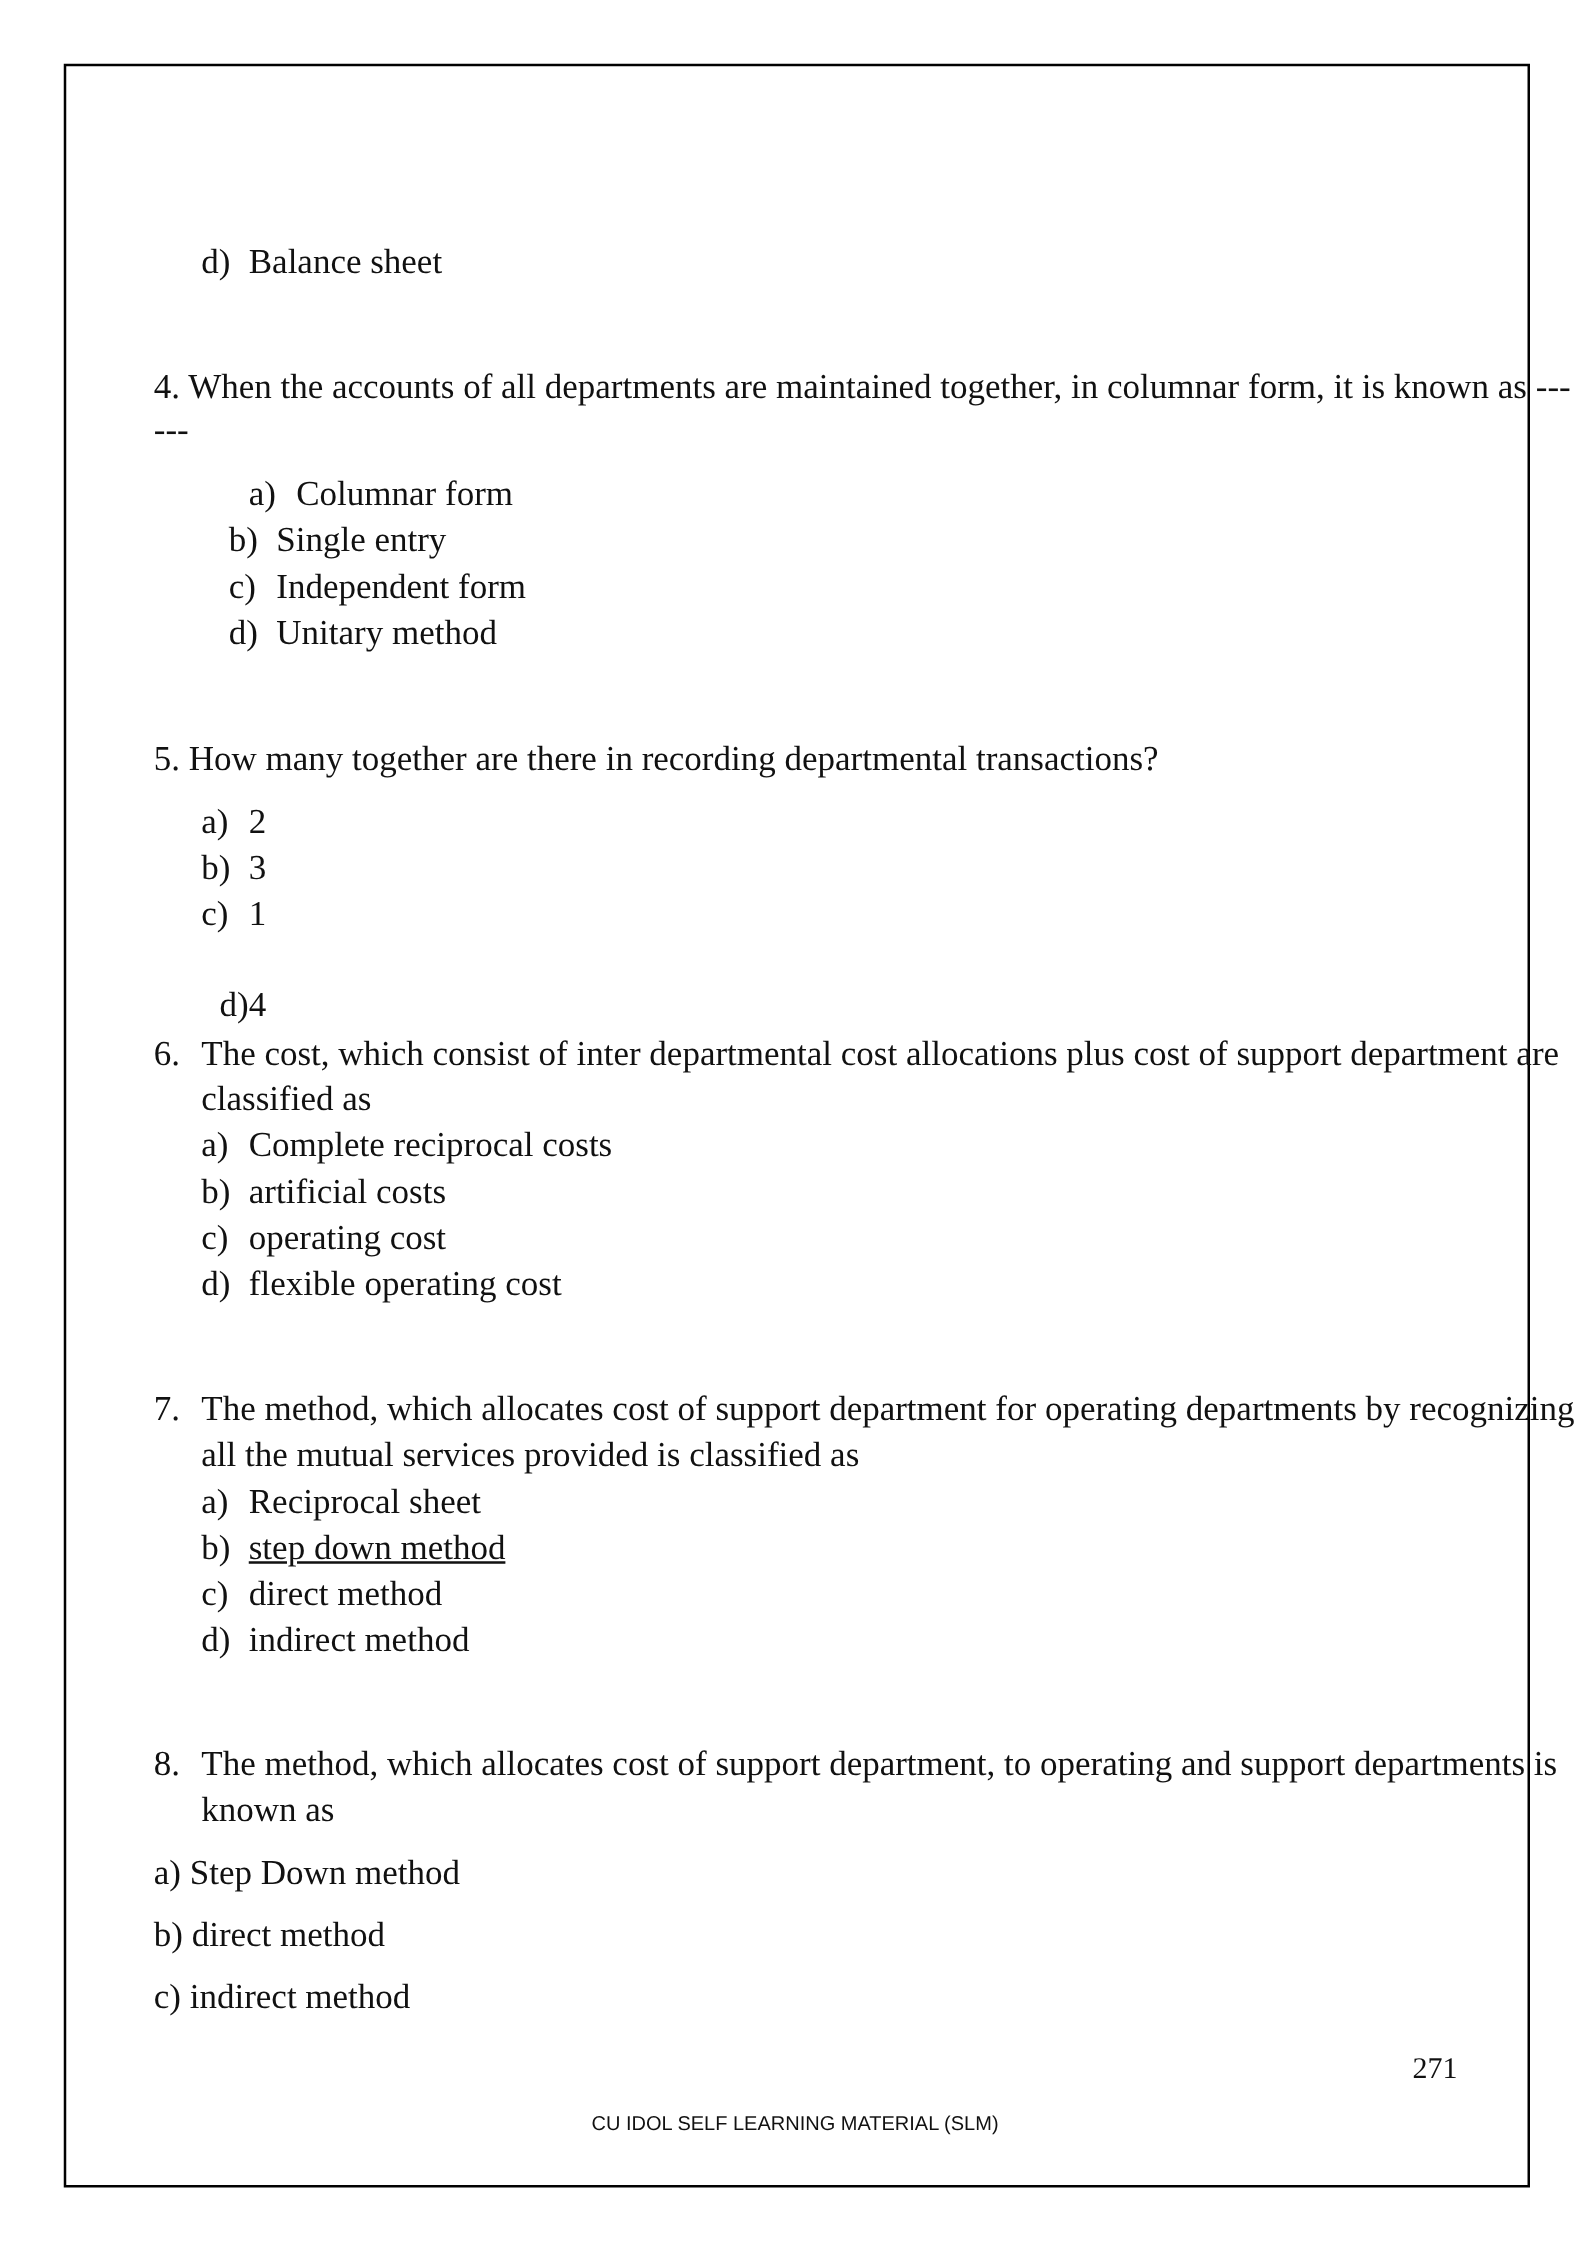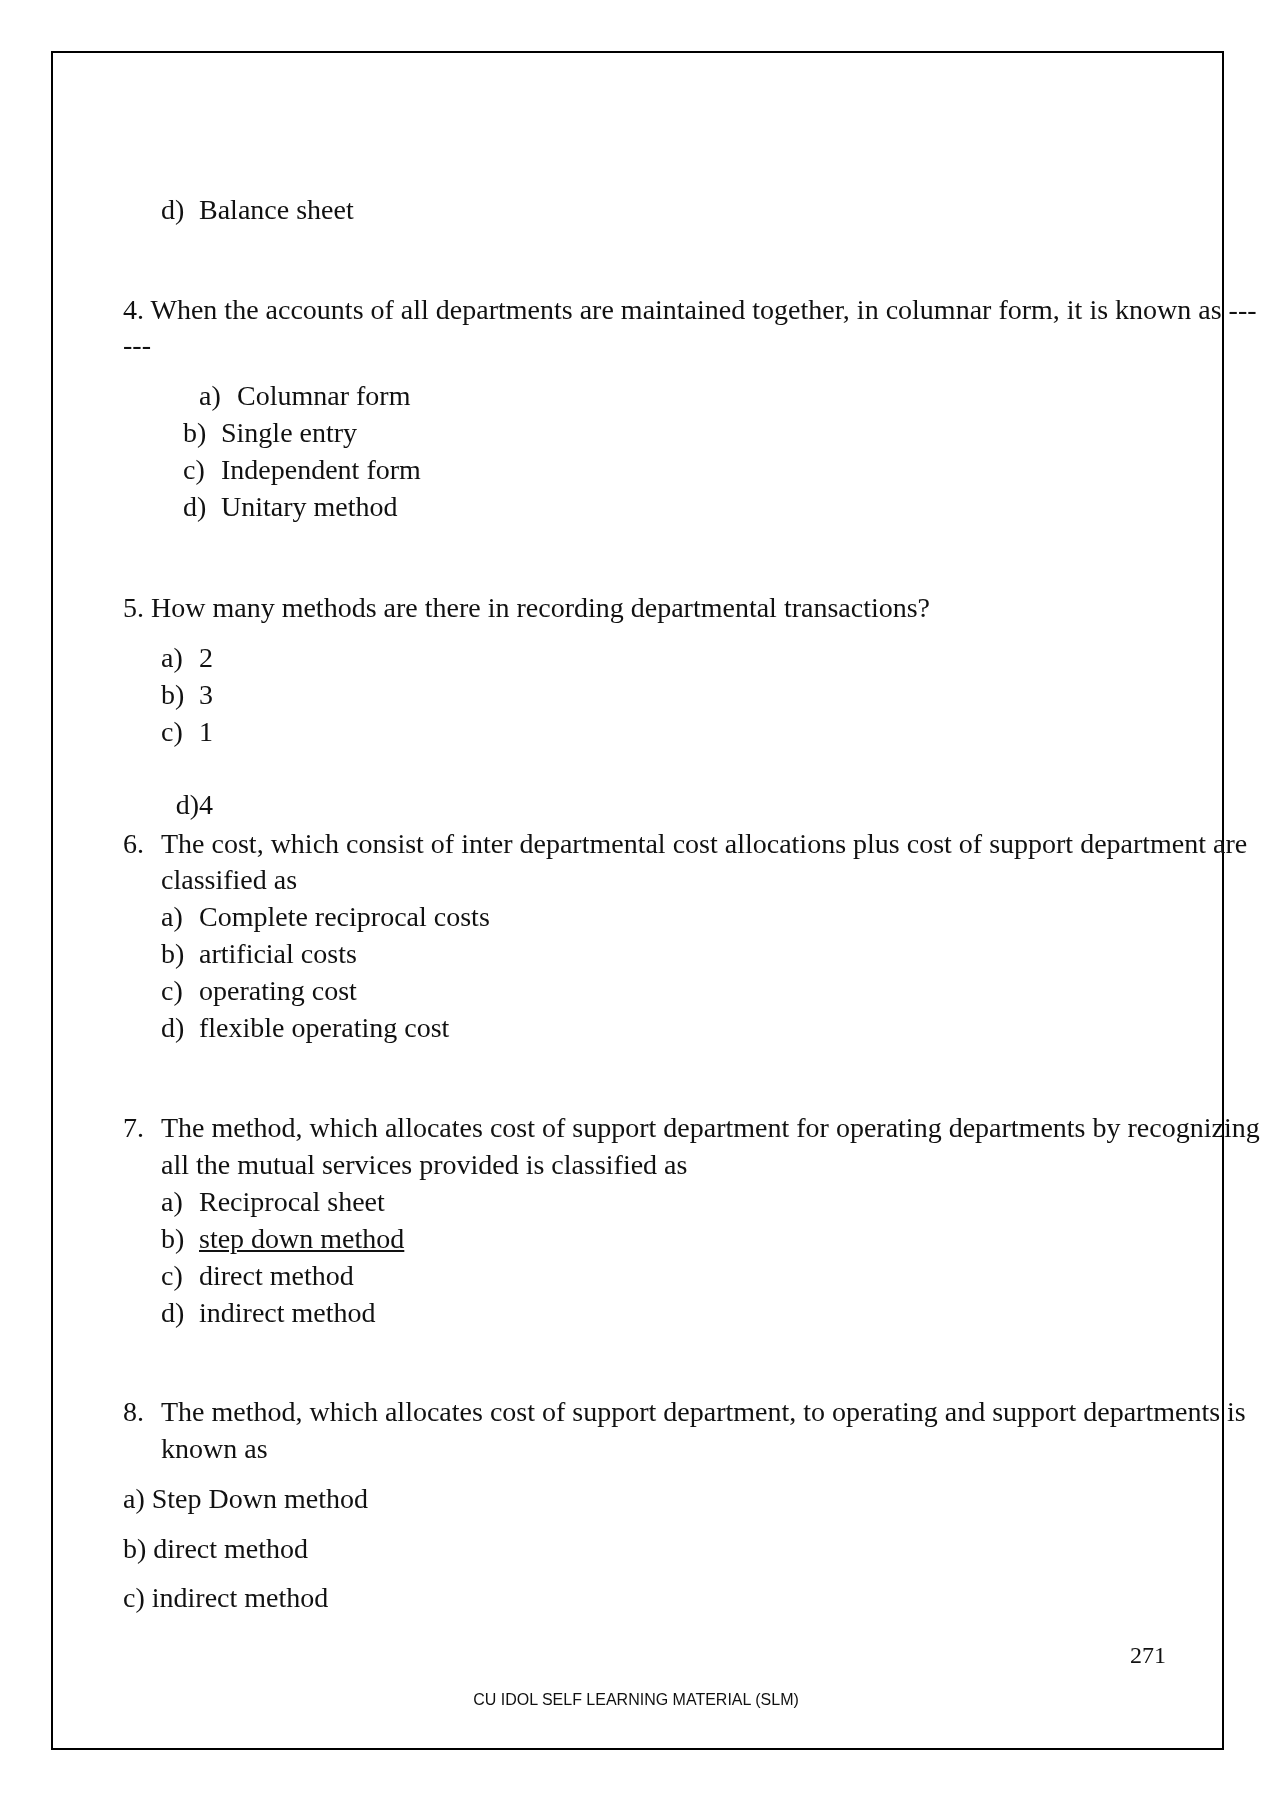--- a/index.html
+++ b/index.html
@@ -29,21 +29,21 @@
 <div class="t" style="left:123px;top:331px;">
   <span>---</span>
 </div>
 <div class="t" style="left:183px;top:382px;margin-left:16px;"><span class="lbl">a)</span><span>Columnar form</span></div>
 <div class="t" style="left:183px;top:419px;"><span class="lbl">b)</span><span>Single entry</span></div>
 <div class="t" style="left:183px;top:456px;"><span class="lbl">c)</span><span>Independent form</span></div>
 <div class="t" style="left:183px;top:493px;"><span class="lbl">d)</span><span>Unitary method</span></div>
 
 <div class="t" style="left:123px;top:594px;">
   <span>5.</span>
-  <span>How many methods are there in recording departmental transactions?</span>
+  <span>How many together are there in recording departmental transactions?</span>
 </div>
 <div class="t" style="left:161px;top:644px;"><span class="lbl">a)</span><span>2</span></div>
 <div class="t" style="left:161px;top:681px;"><span class="lbl">b)</span><span>3</span></div>
 <div class="t" style="left:161px;top:718px;"><span class="lbl">c)</span><span>1</span></div>
 <div class="t" style="left:161px;top:791px;text-align:right;"><span class="lbl">d)</span><span>4</span></div>
 
 <div class="t" style="left:123px;top:830px;">
   <span class="lbl">6.</span><span>The cost, which consist of inter departmental cost allocations plus cost of support department are</span>
 </div>
 <div class="t" style="left:161px;top:866px;"><span>classified as</span></div>

